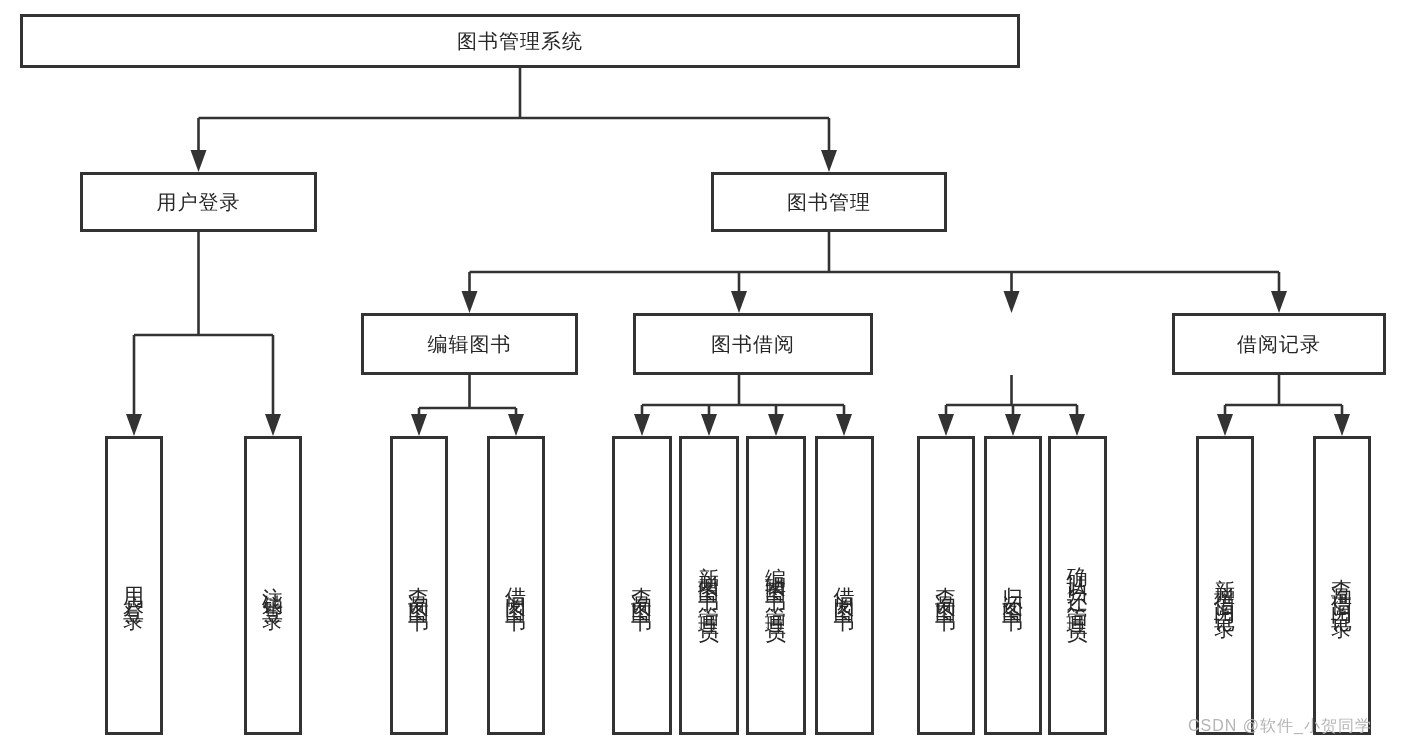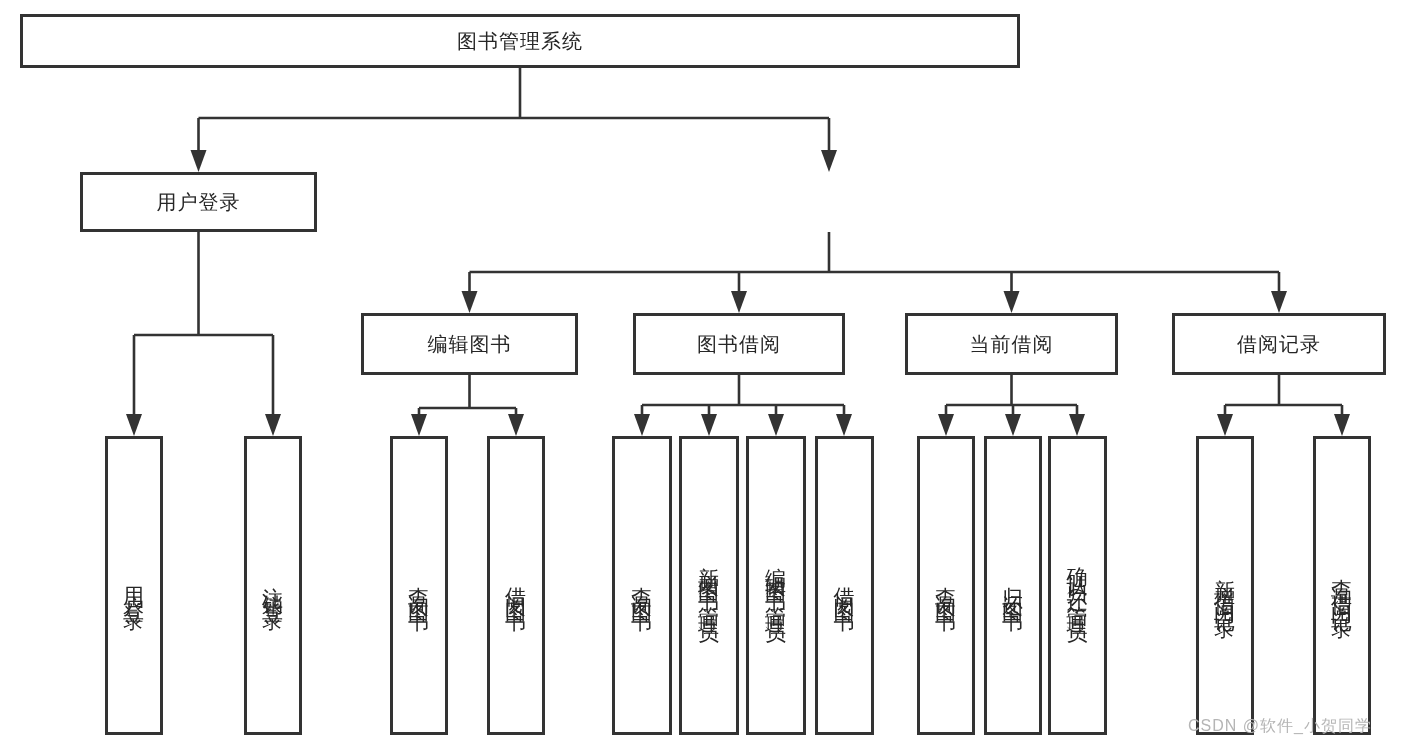--- a/index.html
+++ b/index.html
@@ -111,29 +111,29 @@
     </g>
   </svg>
 
   <div class="node" style="left:20px; top:14px; width:1000px; height:54px;">
     <span>图书管理系统</span>
   </div>
 
   <div class="node" style="left:80px; top:172px; width:237px; height:60px;">
     <span>用户登录</span>
   </div>
+  <div class="node" style="left:711px; top:172px; width:236px; height:60px;">
+    <span>图书管理</span>
+  </div>
 
   <div class="node" style="left:361px; top:313px; width:217px; height:62px;">
     <span>编辑图书</span>
   </div>
-  <div class="node" style="left:633px; top:313px; width:212px; height:62px;">
+  <div class="node" style="left:633px; top:313px; width:240px; height:62px;">
     <span>图书借阅</span>
-  </div>
-  <div class="node" style="left:905px; top:313px; width:213px; height:62px;">
-    <span>当前借阅</span>
   </div>
   <div class="node" style="left:1172px; top:313px; width:214px; height:62px;">
     <span>借阅记录</span>
   </div>
 
   <div class="leaf" style="left:105px; top:436px; width:58px; height:299px;">
     <span class="vtext">用户登录</span>
   </div>
   <div class="leaf" style="left:244px; top:436px; width:58px; height:299px;">
     <span class="vtext">注销登录</span>

